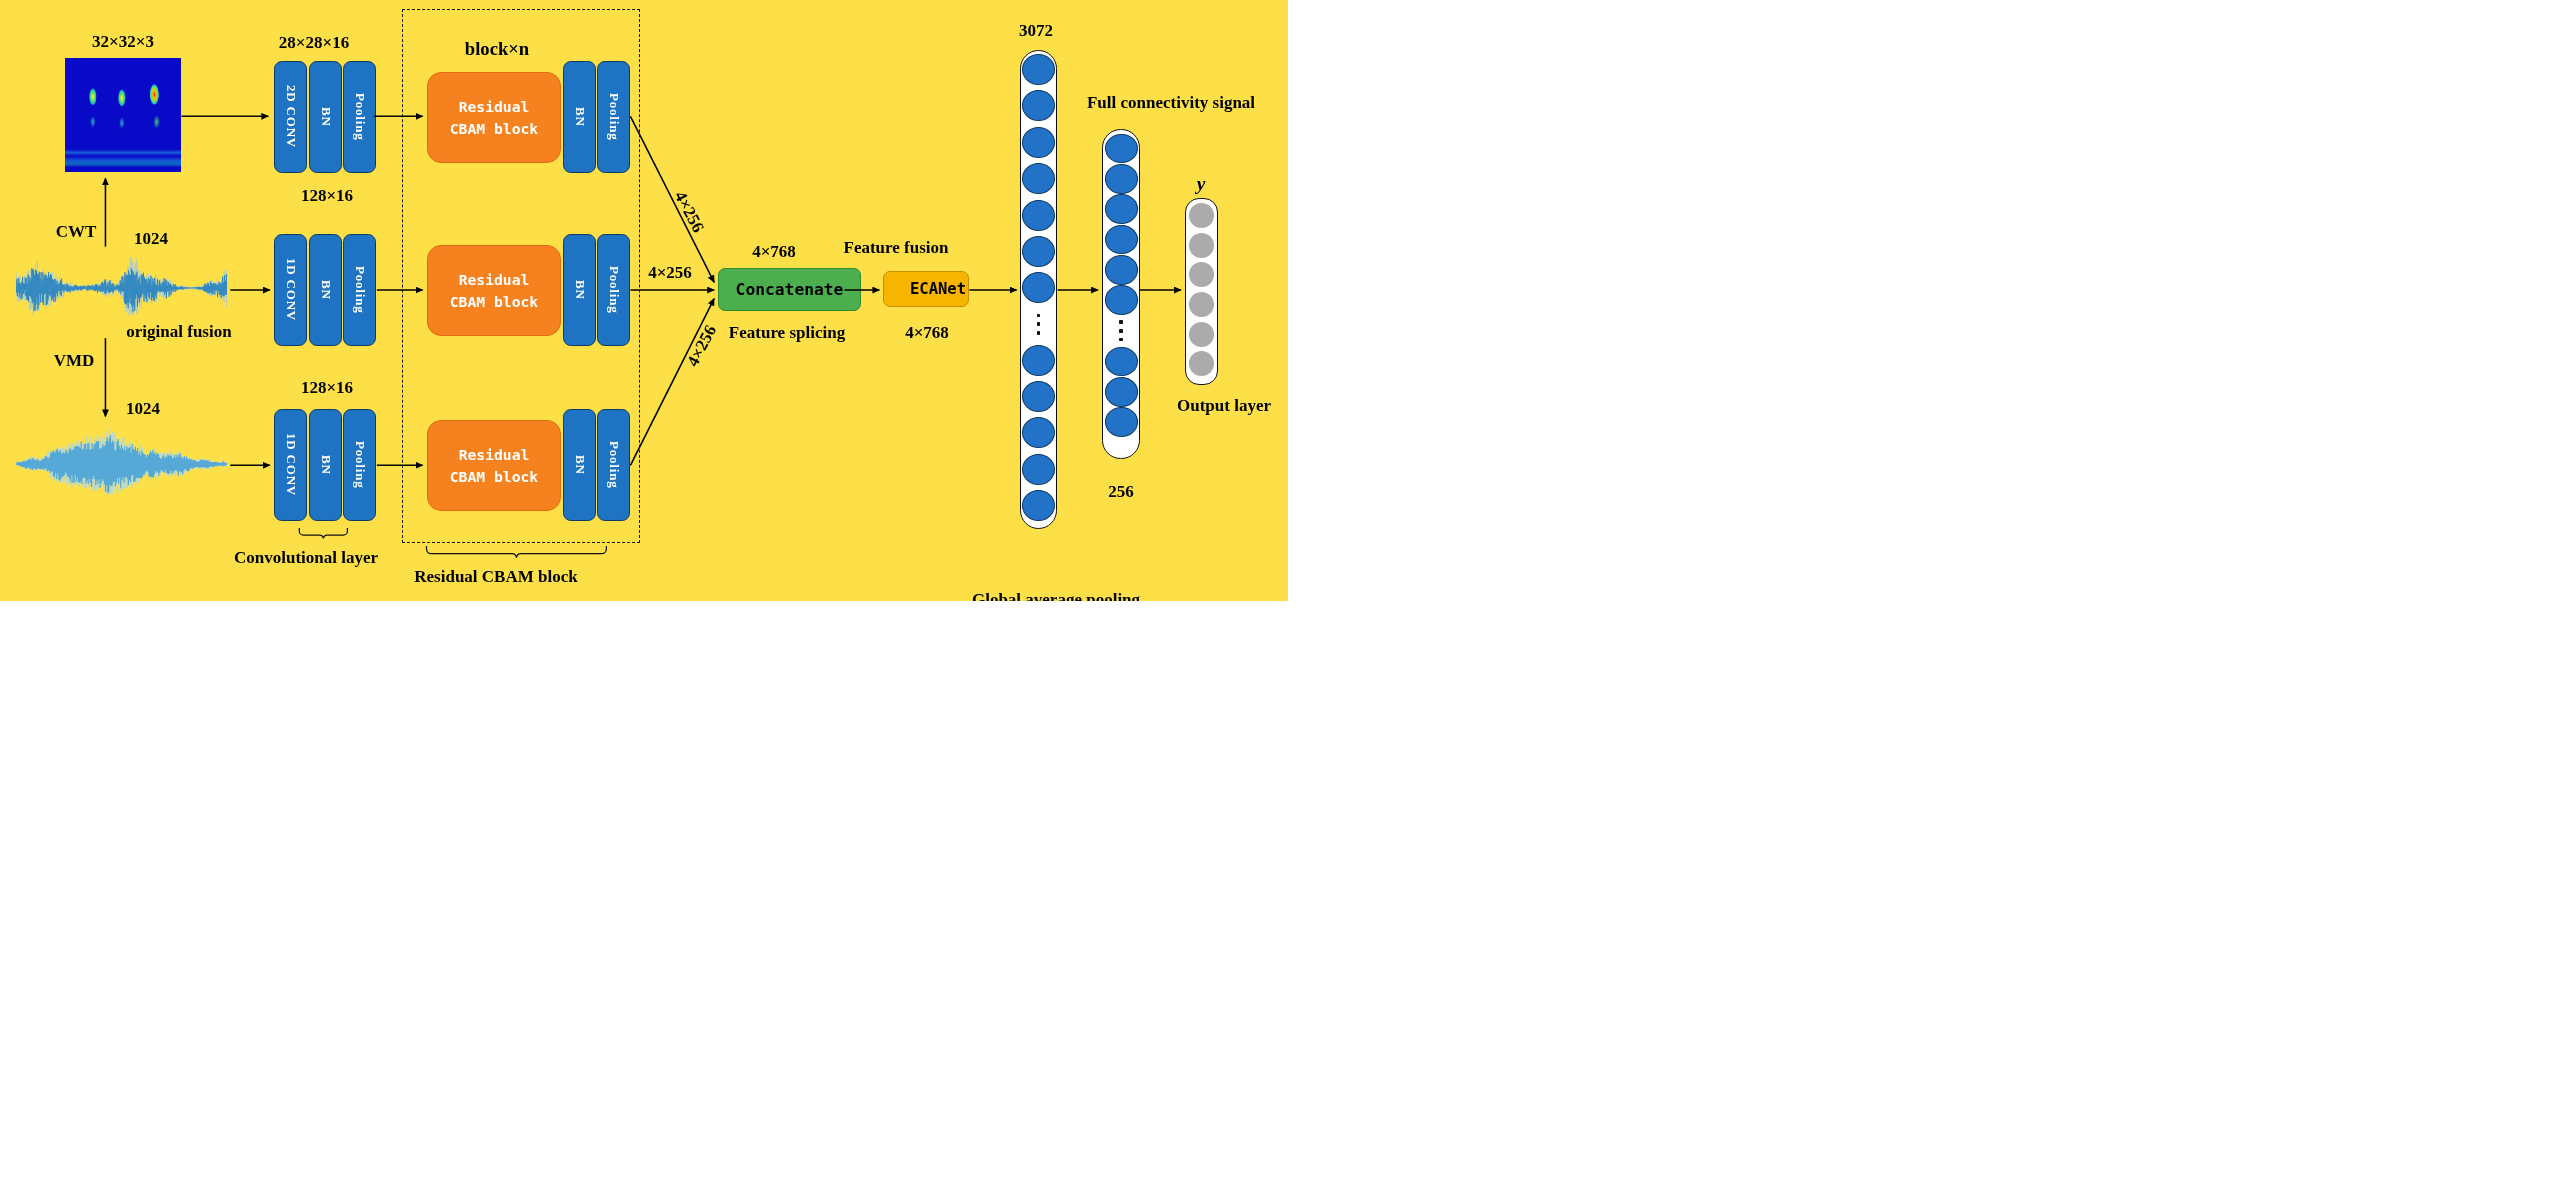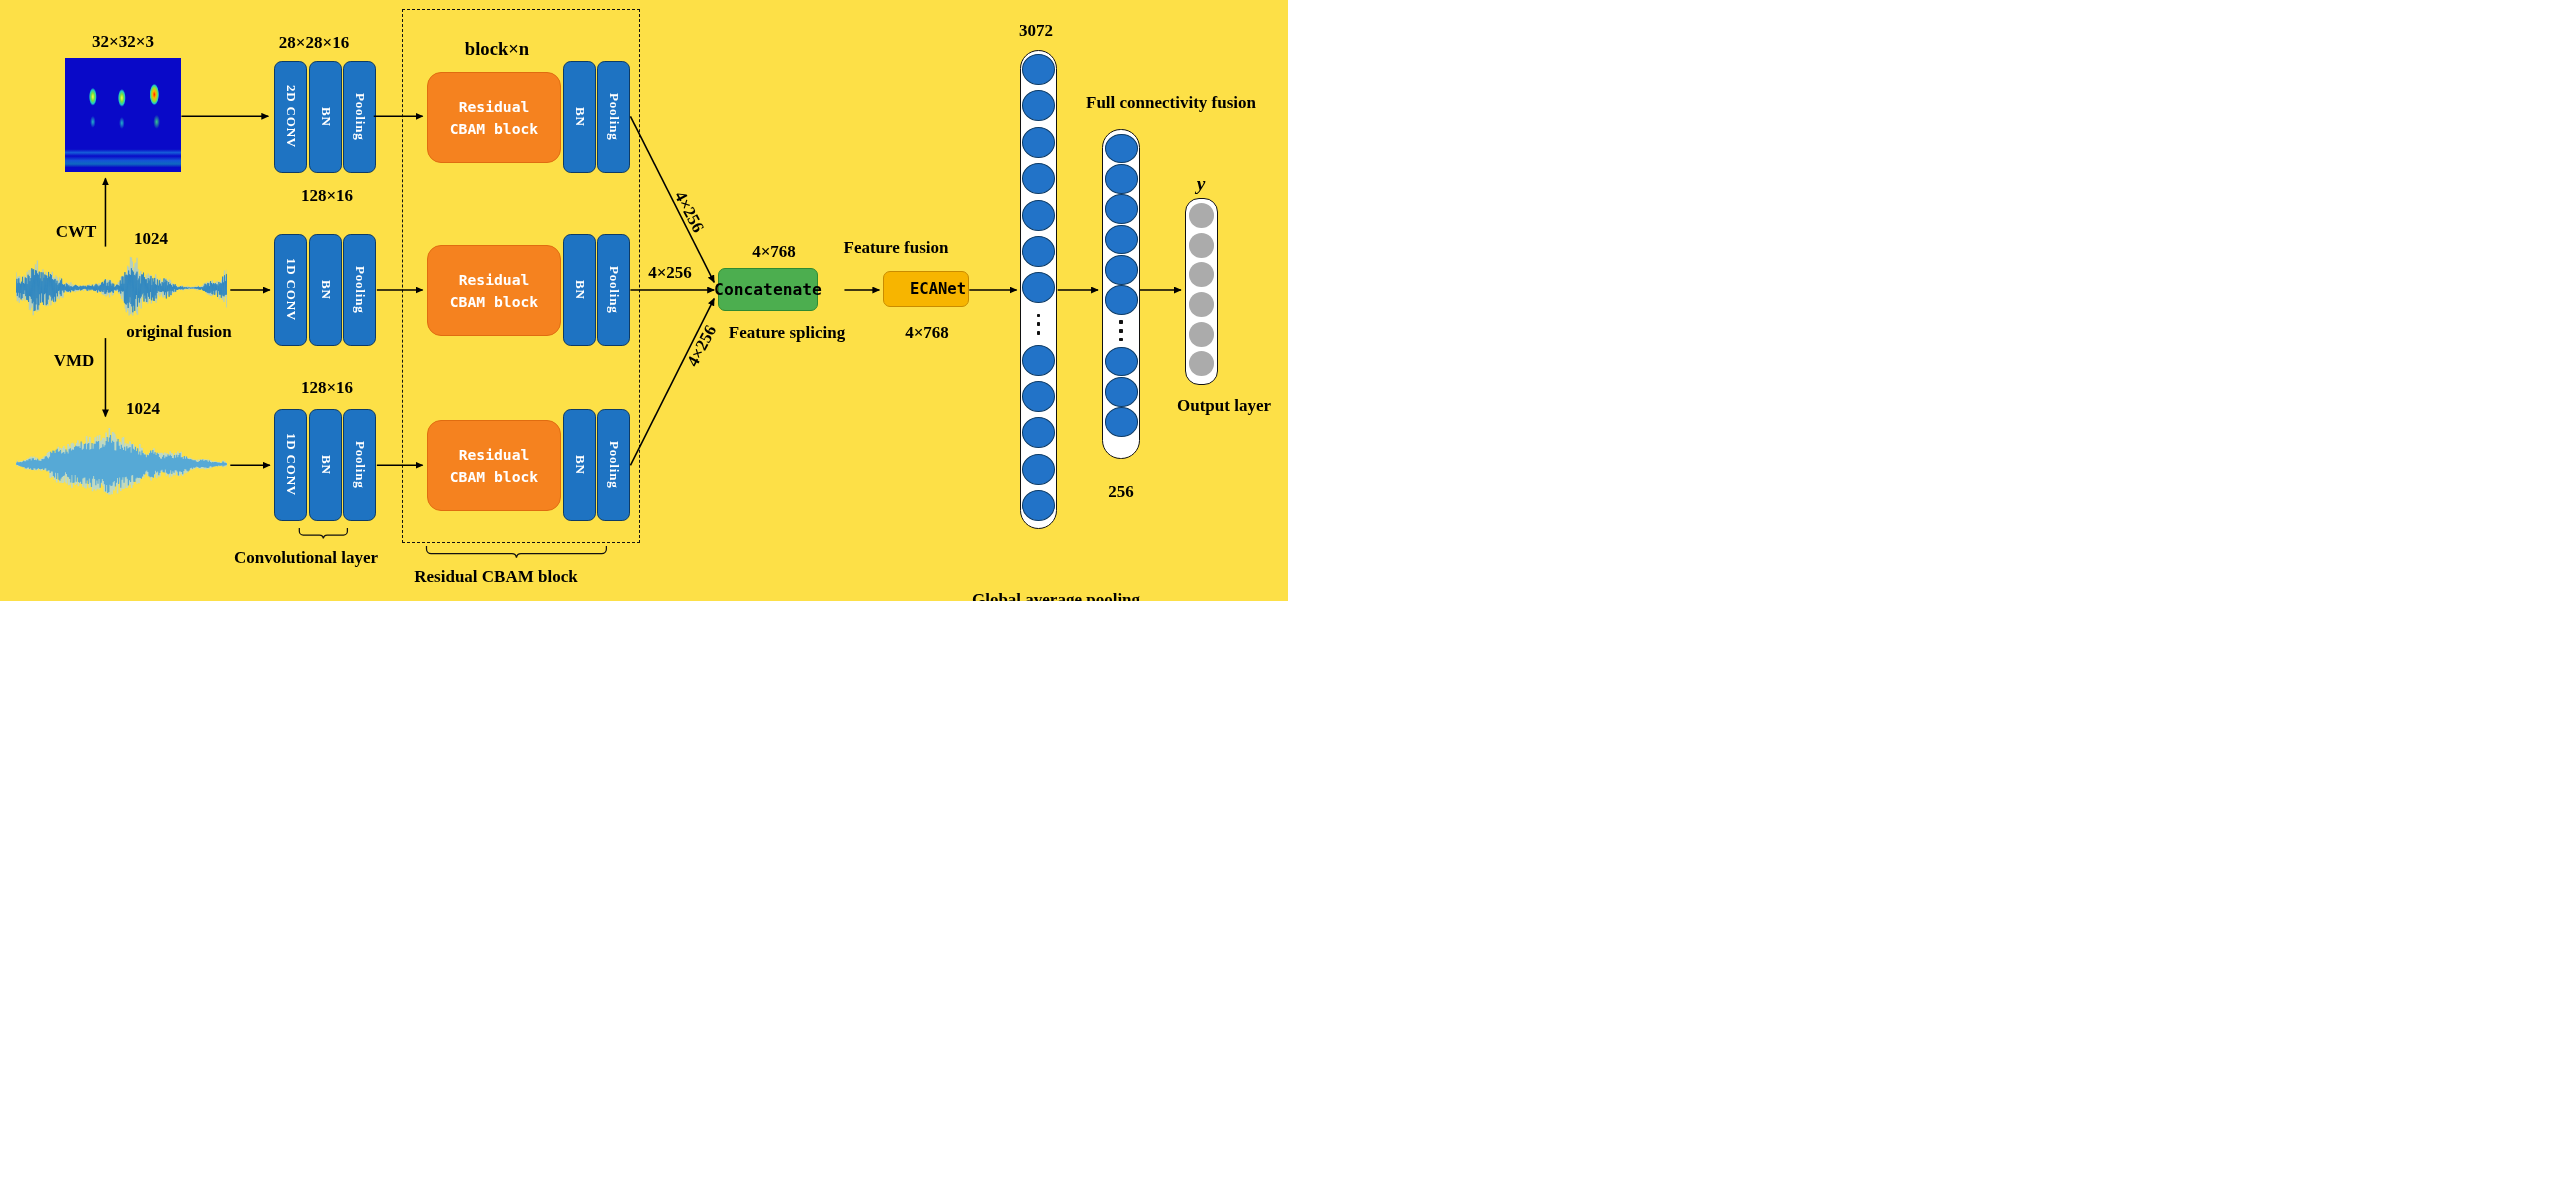--- a/index.html
+++ b/index.html
@@ -19,21 +19,21 @@
   .bx1{left:563px}.bx2{left:597px}
   
   .cbam{position:absolute;left:427px;width:134px;height:91px;background:#f5821f;
         border:1.6px solid #e06c10;border-radius:14px;box-sizing:border-box;
         display:flex;flex-direction:column;align-items:center;justify-content:center;gap:4.7px;
         color:#fff;font:700 14.7px "DejaVu Sans Mono","Liberation Mono",monospace;}
   
   .dashed{position:absolute;left:402px;top:8.5px;width:238px;height:534px;
           border:1.6px dashed #111;box-sizing:border-box;}
   
-  .concat{position:absolute;left:718px;top:268px;width:100px;height:43px;background:#4cae4f;
+  .concat{position:absolute;left:718px;top:268px;width:143px;height:43px;background:#4cae4f;
           border:1.6px solid #2e8b32;border-radius:7px;box-sizing:border-box;
           display:flex;align-items:center;justify-content:center;
           color:#000;font:700 16.3px "DejaVu Sans Mono","Liberation Mono",monospace;}
   .ecanet{position:absolute;left:883px;top:271px;width:86px;height:36px;background:#f7b500;
           border:1.6px solid #c98c00;border-radius:7px;box-sizing:border-box;
           display:flex;align-items:center;justify-content:center;
           color:#000;font:700 15.5px "DejaVu Sans Mono","Liberation Mono",monospace;padding-left:24px;}
   
   .spectro{position:absolute;left:65px;top:58px;width:116px;height:114px;background-color:#0909c8;
     background-image:
@@ -158,21 +158,21 @@
         <i></i>
         <i></i>
         <i></i>
       </div>
       <div class="circle"></div>
       <div class="circle"></div>
       <div class="circle"></div>
       <div class="circle"></div>
       <div class="circle"></div>
     </div>
-  <div class="lbl" style="left:1171px;top:103px">Full connectivity fusion</div>
+  <div class="lbl" style="left:1171px;top:103px">Full connectivity signal</div>
 
   <div class="pill pill2">
       <div class="circle"></div>
       <div class="circle"></div>
       <div class="circle"></div>
       <div class="circle"></div>
       <div class="circle"></div>
       <div class="circle"></div>
       <div class="vdots">
         <i></i>

